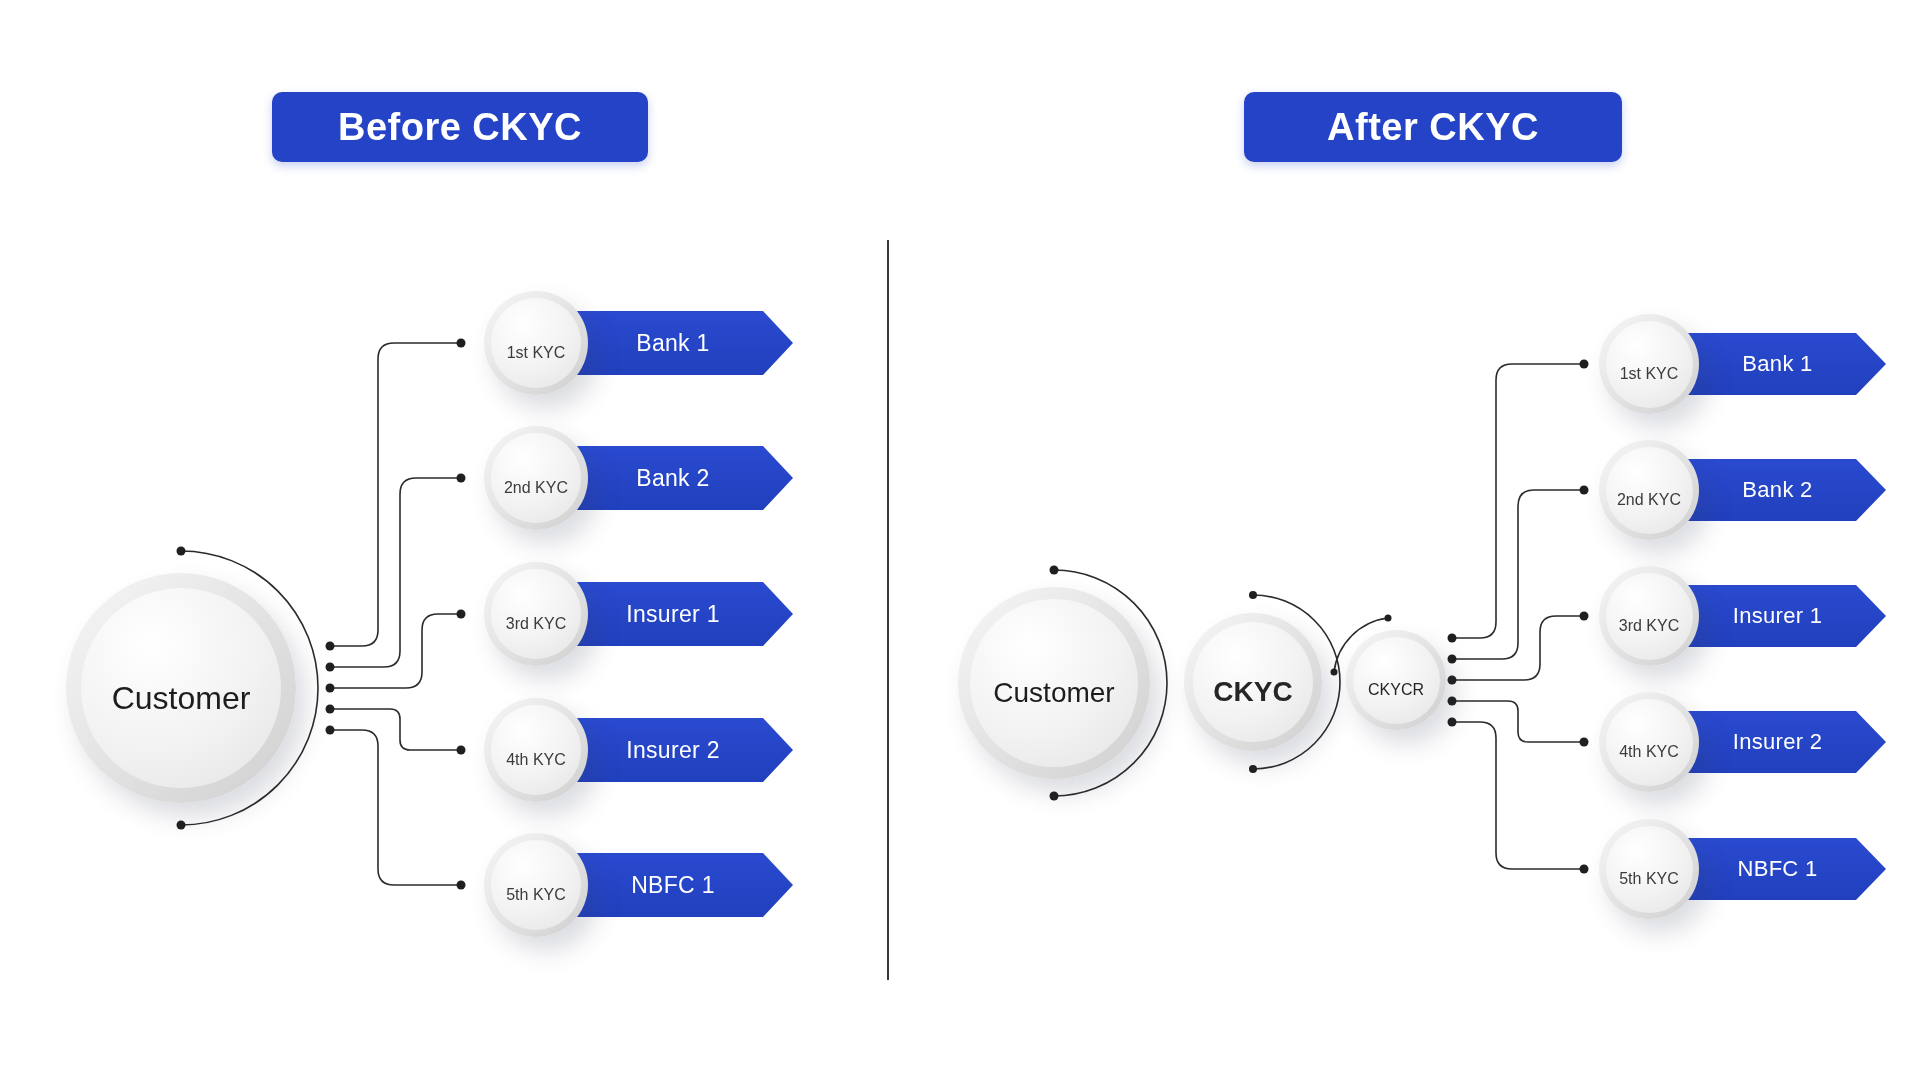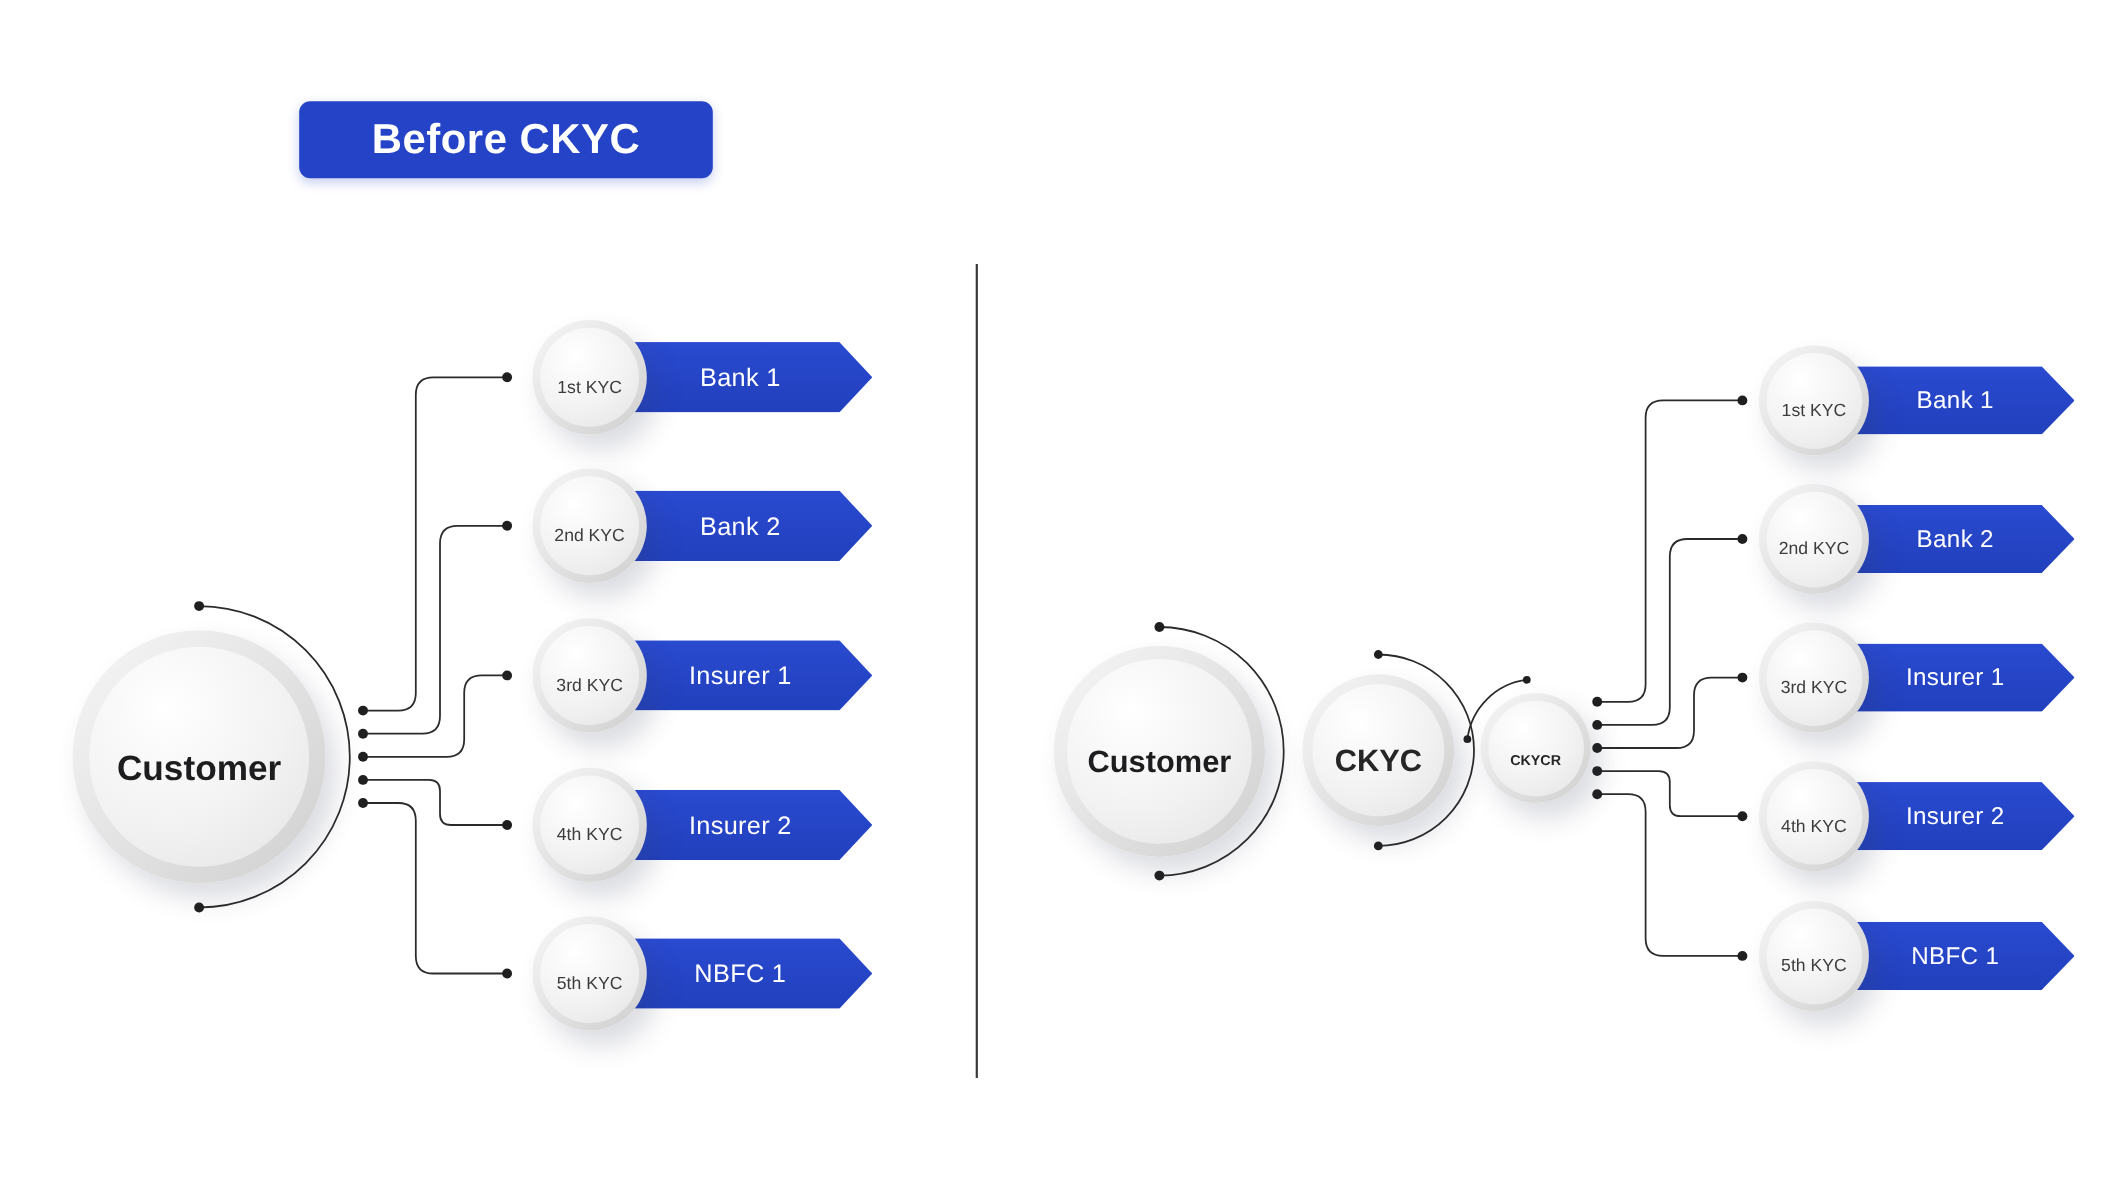--- a/index.html
+++ b/index.html
@@ -35,23 +35,23 @@
     box-shadow: 10px 14px 24px rgba(55,60,90,0.18);
     display: flex; align-items: center; justify-content: center;
   }
   .bubble::before {
     content: ""; position: absolute; inset: 6.5%;
     border-radius: 50%;
     background: radial-gradient(circle at 35% 28%, #ffffff 0%, #f2f2f2 55%, #e3e3e3 100%);
   }
   .bubble > span { position: relative; z-index: 1; text-align: center; margin-top: 20px; }
 
-  .customer-label { font-size: 32px; font-weight: 700; color: #1d1d1f; }
+  .customer-label { font-size: 32px; font-weight: 400; color: #1d1d1f; }
   .hub-label-big { font-size: 28px; font-weight: 700; color: #262626; }
-  .hub-label-small { font-size: 13px; font-weight: 700; color: #262626; }
+  .hub-label-small { font-size: 16px; font-weight: 400; color: #262626; }
   .kyc-label { font-size: 16px; font-weight: 400; color: #3c3c3c; }
 
   .banner {
     position: absolute; z-index: 2;
     background: linear-gradient(180deg, #2a4ad0 0%, #2140bd 100%);
     color: #ffffff;
     display: flex; align-items: center; justify-content: center;
     clip-path: polygon(0 0, calc(100% - 30px) 0, 100% 50%, calc(100% - 30px) 100%, 0 100%);
   }
   .banner > span { font-size: 23px; font-weight: 400; letter-spacing: 0.3px; padding-right: 14px; }
@@ -124,20 +124,21 @@
       <circle cx="1452" cy="722" r="4.5"></circle>
       <circle cx="1584" cy="364" r="4.5"></circle>
       <circle cx="1584" cy="490" r="4.5"></circle>
       <circle cx="1584" cy="616" r="4.5"></circle>
       <circle cx="1584" cy="742" r="4.5"></circle>
       <circle cx="1584" cy="869" r="4.5"></circle>
     </g>
   </svg>
 
   <div class="badge badge-left">Before CKYC</div>
+  <div class="badge badge-right">After CKYC</div>
 
   <div class="divider"></div>
 
   <div class="bubble" style="left:66px; top:573px; width:230px; height:230px;">
     <span class="customer-label">Customer</span>
   </div>
 
   <div class="banner banner-left" style="top:311px;">
     <span>Bank 1</span>
   </div>

